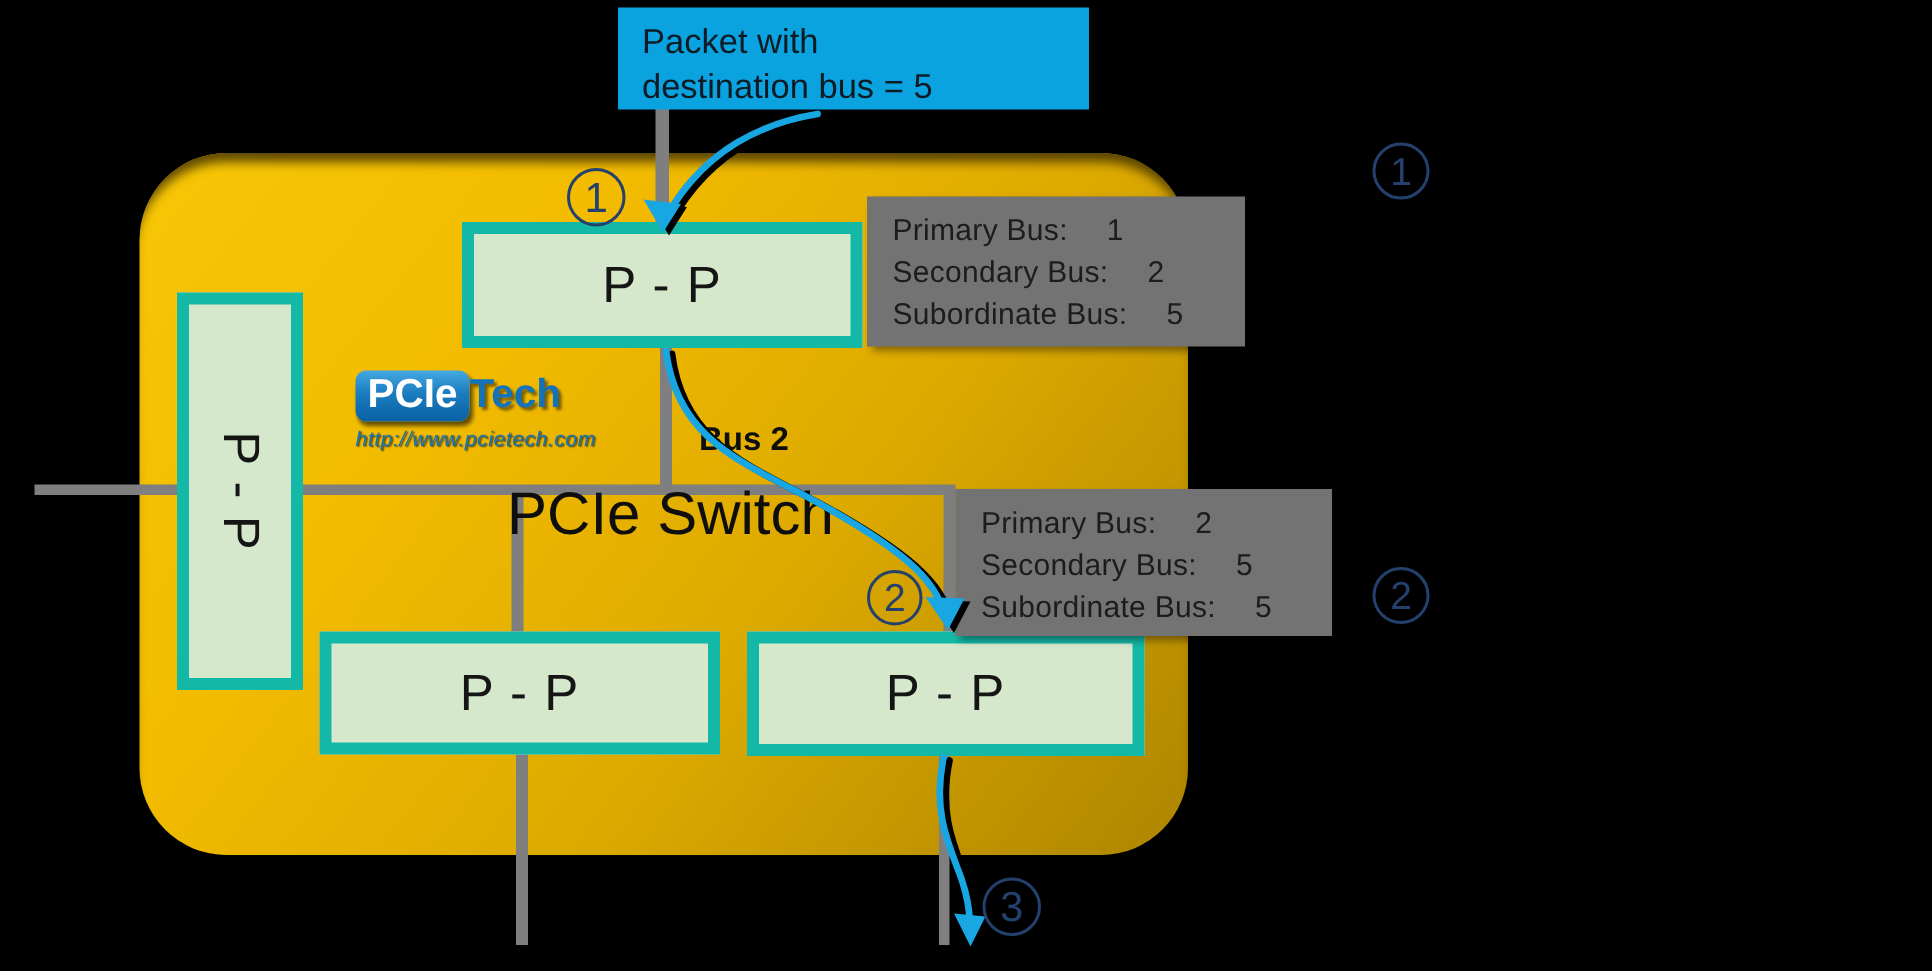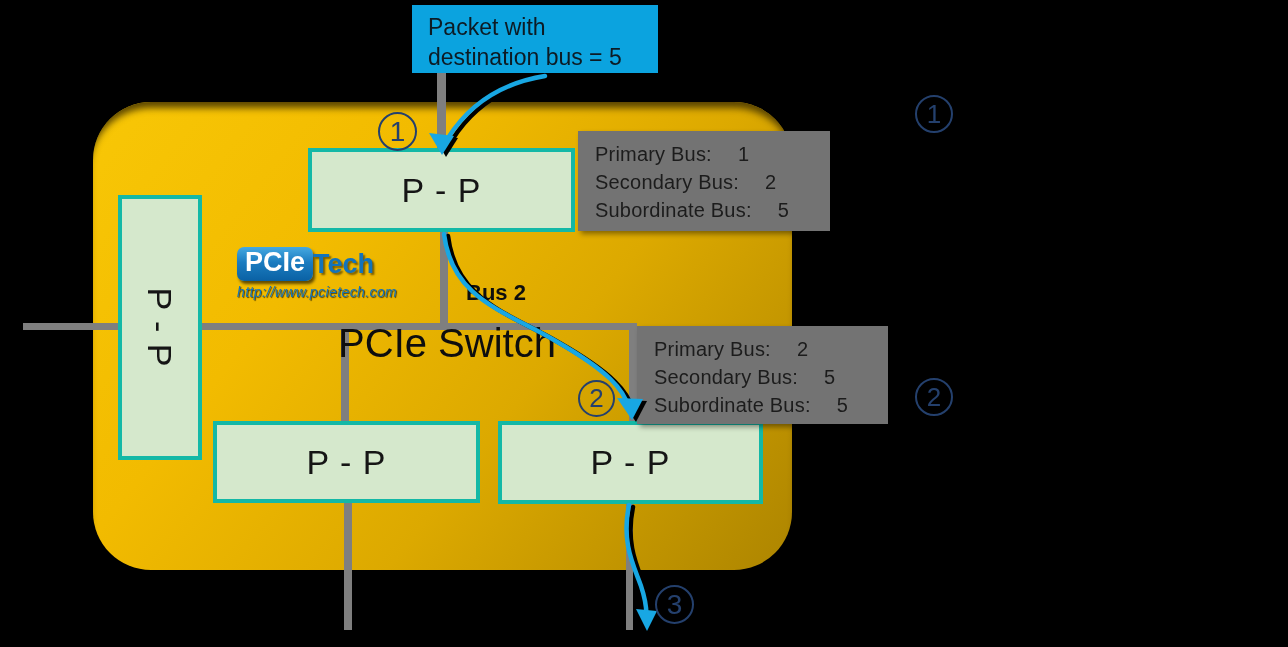--- a/index.html
+++ b/index.html
@@ -11,44 +11,44 @@
   .switch-body{position:absolute;left:93px;top:102px;width:699px;height:468px;
     border-radius:58px;
     background:linear-gradient(128deg,#f8c706 0%,#f2bb00 32%,#dca900 62%,#ad8500 100%);
     box-shadow:inset 0 10px 7px -4px rgba(75,58,0,0.9),
                10px 12px 16px rgba(0,0,0,0.55);}
 
   
   .gline{position:absolute;background:#7f7f7f;}
 
   
-  .bridge{position:absolute;background:#d5e8cc;border:4px solid #14b8a6;
+  .bridge{position:absolute;background:#d5e8cc;border:8px solid #14b8a6;
     box-sizing:border-box;display:flex;align-items:center;justify-content:center;
     color:#151515;font-size:34px;letter-spacing:1px;}
   .bridge .vtext{transform:rotate(90deg);white-space:nowrap;}
 
   
   .switch-title{position:absolute;left:322px;top:322px;width:250px;text-align:center;
     font-size:40px;line-height:42px;color:#0e0e0e;}
   .bus-label{position:absolute;left:466px;top:280px;font-size:22px;font-weight:bold;
     color:#0e0e0e;}
 
   
   .logo{position:absolute;left:237px;top:247px;}
-  .logo-row{display:flex;align-items:center;}
+  .logo-row{display:flex;}
   .logo-badge{background:linear-gradient(180deg,#45a9e1 0%,#1b7cc0 45%,#0a61a4 100%);
     color:#fff;font-weight:bold;font-size:27px;padding:0px 8px 3px 8px;border-radius:7px;
     box-shadow:2px 3px 3px rgba(0,0,0,0.6);}
   .logo-tech{color:#1273bb;font-weight:bold;font-size:27px;margin-left:0;
     text-shadow:2px 2px 2px rgba(0,0,0,0.5);}
   .logo-url{color:#1273bb;font-weight:normal;font-style:italic;font-size:14px;
     margin-top:3px;letter-spacing:0.4px;text-shadow:1px 1px 1px rgba(0,0,0,0.65);}
 
   
-  .packet-box{position:absolute;left:412px;top:5px;width:246px;height:68px;
+  .packet-box{position:absolute;left:412px;top:5px;width:314px;height:68px;
     background:#0ba3df;box-sizing:border-box;padding:7px 0 0 16px;
     font-size:23px;line-height:30px;color:#0d1b24;}
 
   
   .ann{position:absolute;background:#737373;box-sizing:border-box;
     padding:9px 0 0 17px;font-size:20px;line-height:28px;color:#1c1c1c;
     letter-spacing:0.2px;box-shadow:3px 3px 5px rgba(0,0,0,0.4);}
   .ann-row{display:flex;}
   .ann-val{margin-left:26px;}
   .ann1{left:578px;top:131px;width:252px;height:100px;}

